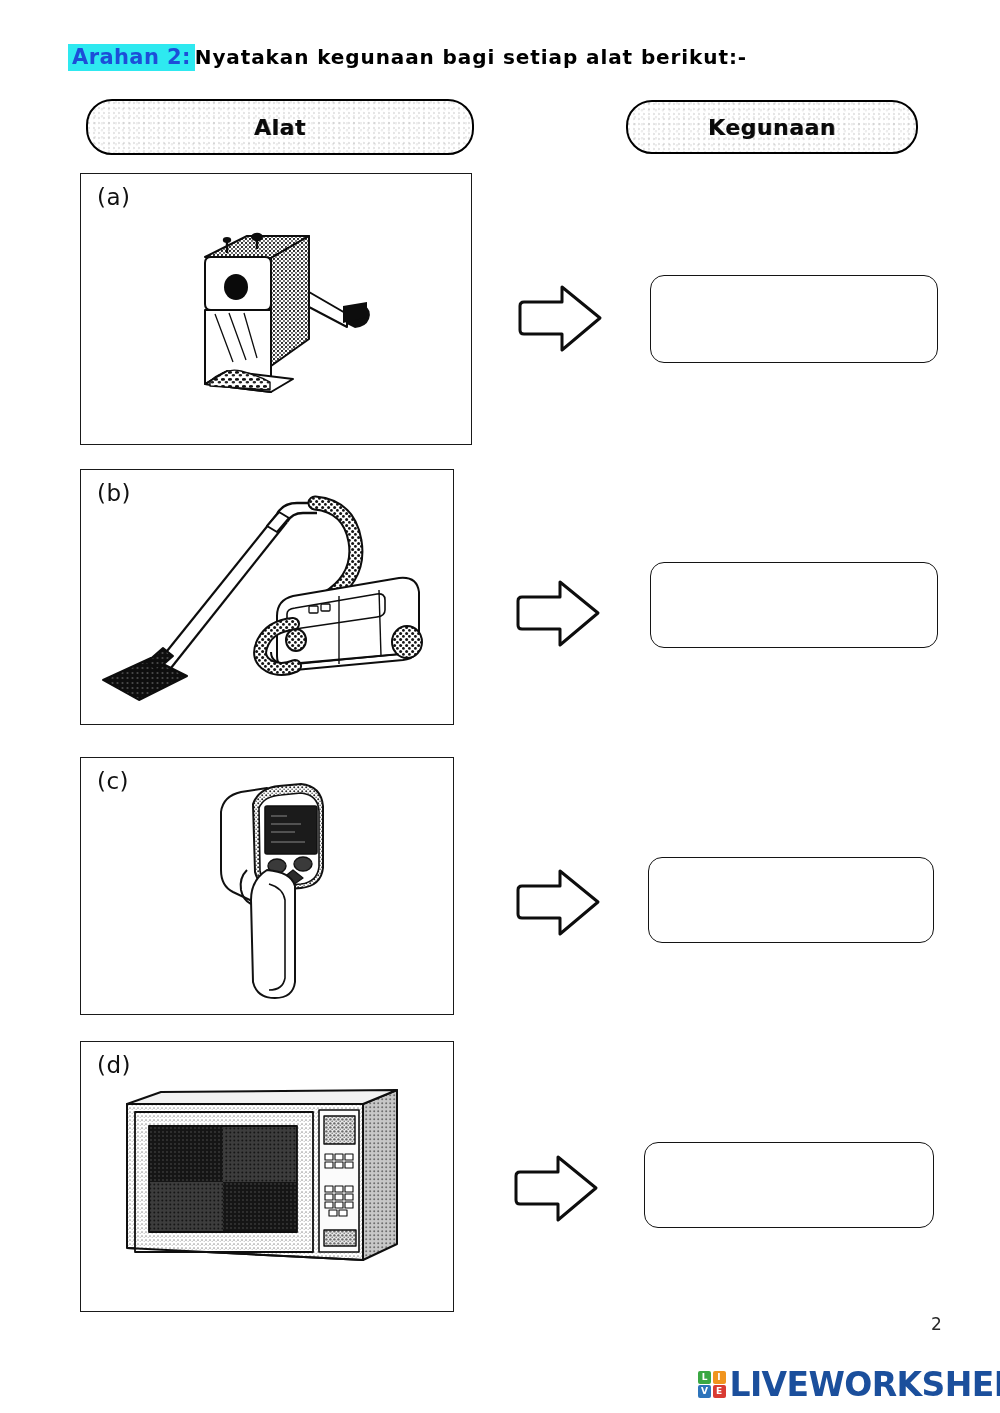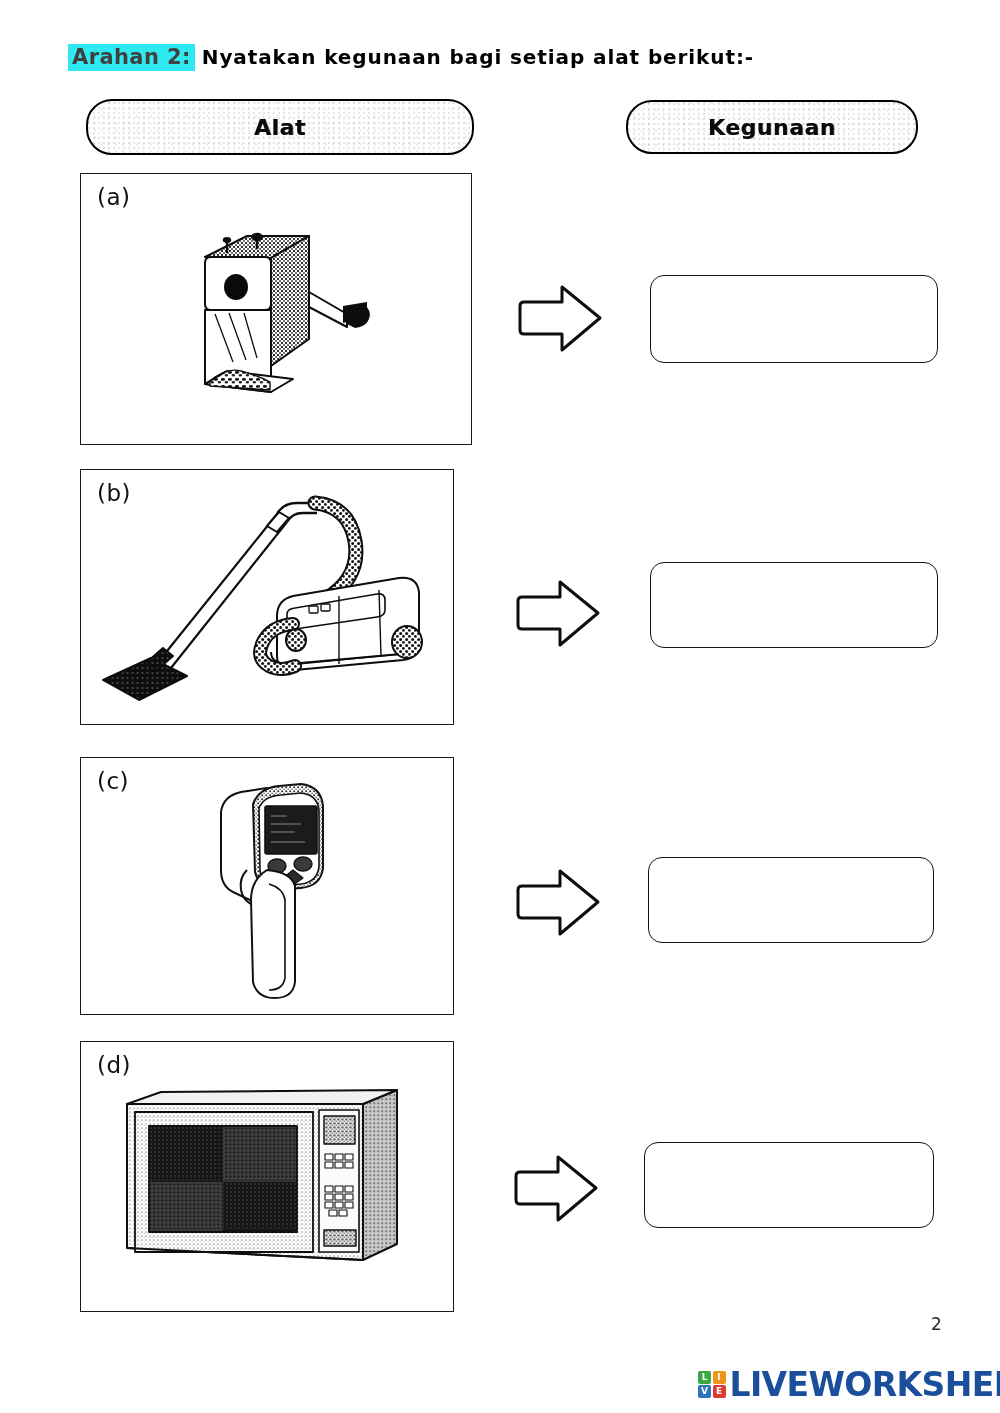--- a/index.html
+++ b/index.html
@@ -19,33 +19,32 @@
   #instruction {
     position: absolute;
     left: 68px;
     top: 44px;
     display: flex;
     align-items: baseline;
     white-space: nowrap;
   }
   #instruction .hl {
     background: #2ee9f0;
-    color: #404040;
+    color: #1d4ed8;
     font-weight: bold;
     font-size: 21px;
     letter-spacing: 0.4px;
     padding: 2px 4px 3px 4px;
     line-height: 1.05;
   }
   #instruction .rest {
     color: #000;
     font-weight: bold;
     font-size: 20px;
     letter-spacing: 0.9px;
-    padding-left: 7px;
   }
 
   
   .col-head {
     position: absolute;
     border: 2px solid #000;
     border-radius: 26px;
     display: flex;
     align-items: center;
     justify-content: center;

